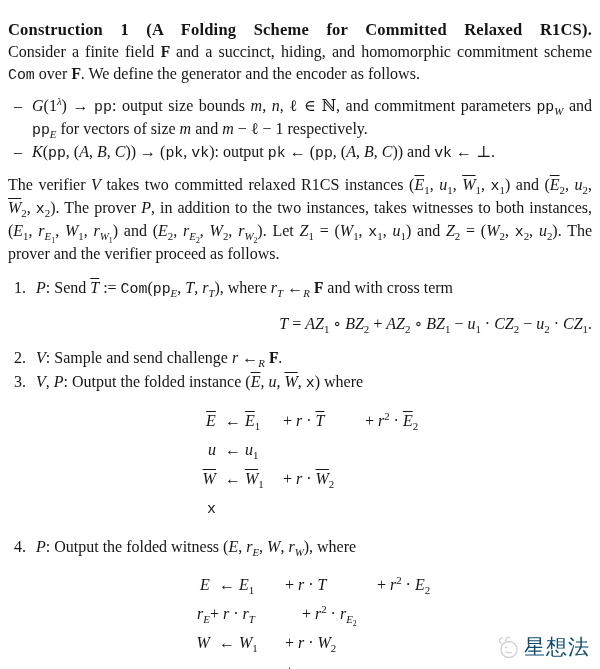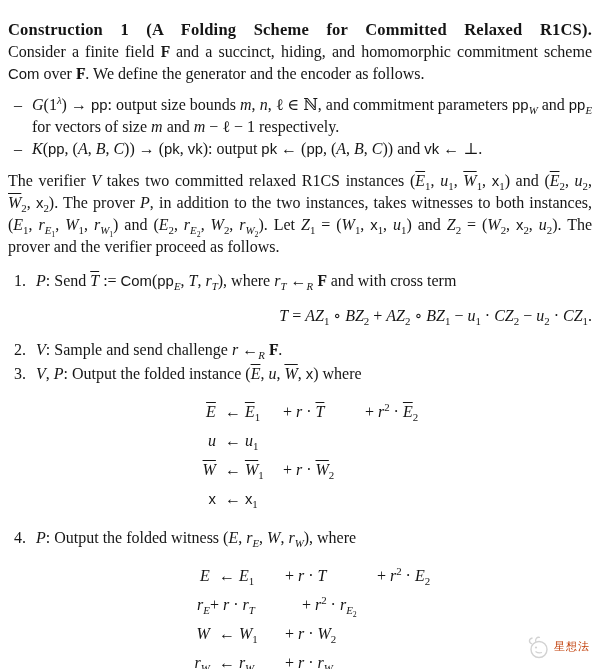--- a/index.html
+++ b/index.html
@@ -32,26 +32,26 @@
   .eqb3 .c1{width:58px;margin-left:9px;}
   .eqb3 .c2{width:82px;}
   .eqb4 .c0{width:40px;text-align:right;}
   .eqb4 .c1{width:66px;margin-left:9px;}
   .eqb4 .c2{width:92px;}
   sub,sup{font-size:68%;line-height:0;}
   sub sub{font-size:72%;}
   i{font-style:italic;}
   .cal{font-style:italic;}
   .ov{text-decoration:overline;text-decoration-thickness:1px;}
-  .sf{font-family:Liberation Sans, sans-serif;font-size:93%;}
+  .sf{font-family:Liberation Mono, monospace;font-size:93%;}
   .bb{text-shadow:0.8px 0 currentColor;letter-spacing:0.6px;font-style:normal;}
   .watermark{
     position:absolute;right:10px;bottom:10px;
     display:flex;align-items:center;gap:3px;
-    color:#c2410c;font-size:11px;letter-spacing:1px;
+    color:#0c4a6e;font-size:21px;letter-spacing:1px;
     font-family:"DejaVu Sans","Liberation Sans",sans-serif;
   }
   .wm-icon{flex:none;display:block;}
 </style>
 </head>
 <body>
 
 <div class="page">
 
   <div class="heading">Construction 1 (A Folding Scheme for Committed Relaxed R1CS).</div>
@@ -103,21 +103,20 @@
         <span class="c3"></span>
       </div>
       <div class="eq-row">
         <span class="c0"><span class="ov"><i>W</i></span></span>
         <span class="c1">← <span class="ov"><i>W</i></span><sub>1</sub></span>
         <span class="c2">+ <i>r</i> · <span class="ov"><i>W</i></span><sub>2</sub></span>
         <span class="c3"></span>
       </div>
       <div class="eq-row">
         <span class="c0"><span class="sf">x</span></span>
-        <span class="c1">← <span class="sf">x</span><sub>1</sub></span>
         <span class="c3"></span>
       </div>
     </div>
 
     <div class="step">
       <span class="step-label">4.</span>
       <div class="step-body"><i class="cal">P</i>: Output the folded witness (<i>E</i>, <i>r</i><sub><i>E</i></sub>, <i>W</i>, <i>r</i><sub><i>W</i></sub>), where</div>
     </div>
 
     <div class="eq-block eqb4">

